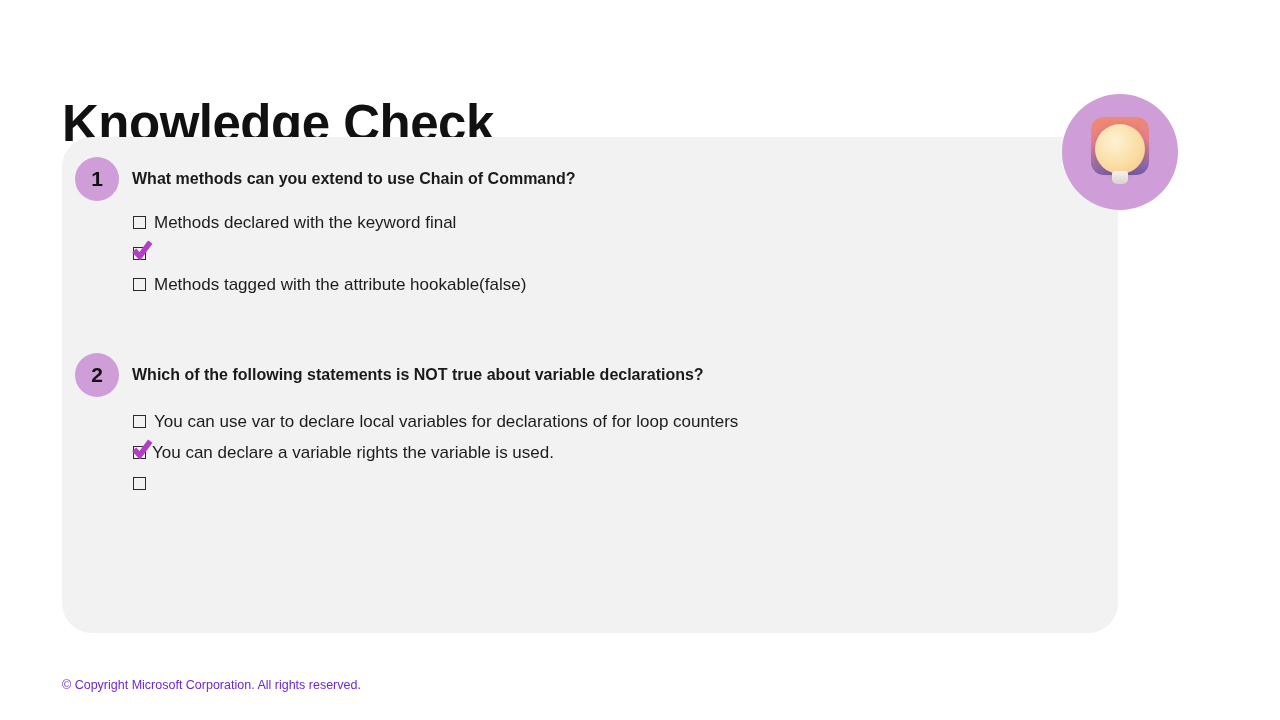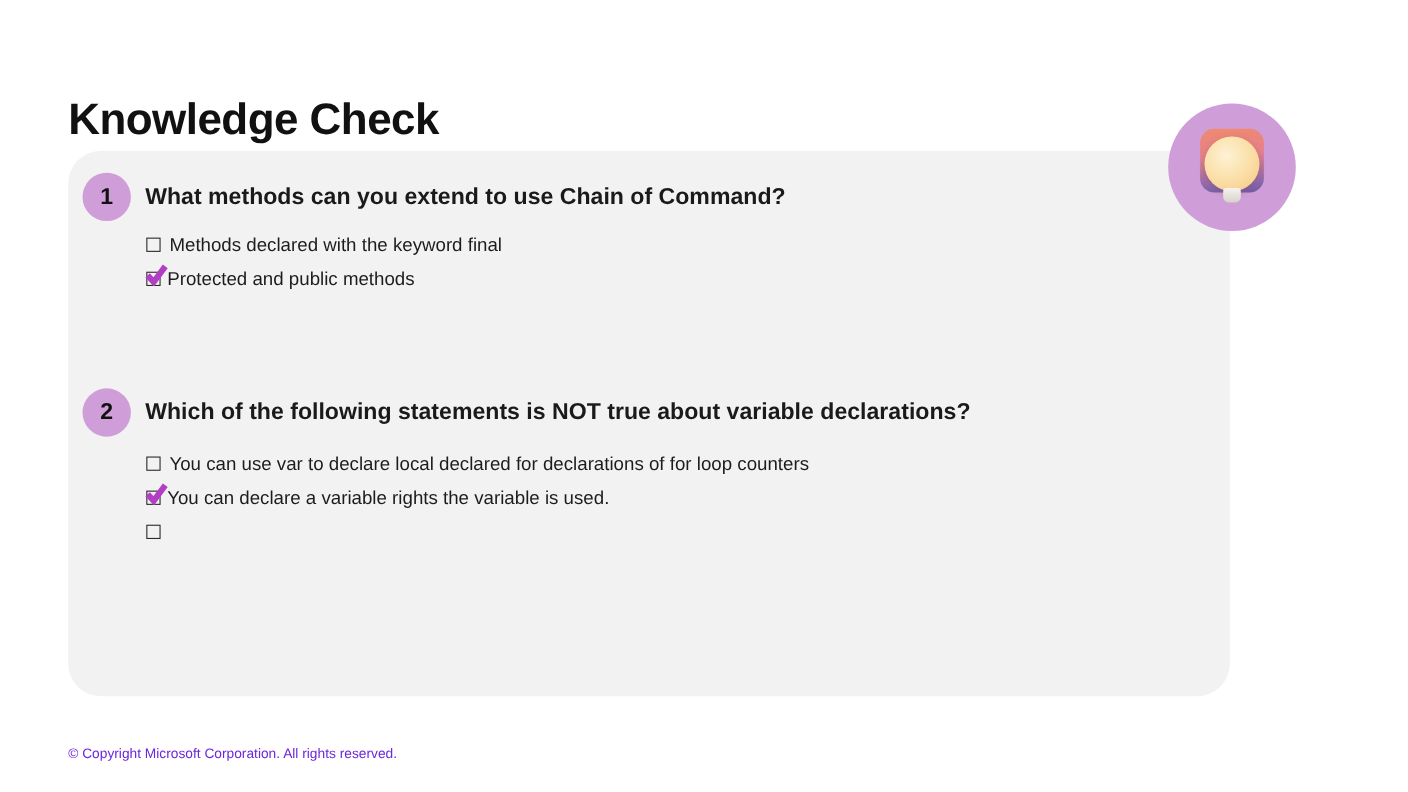--- a/index.html
+++ b/index.html
@@ -4,21 +4,21 @@
 <style>
   html, body { margin:0; padding:0; }
   body {
     width:1280px; height:720px; position:relative; overflow:hidden;
     background:#ffffff; color:#1a1a1a;
     font-family:"Liberation Sans", sans-serif;
   }
 
   .page-title {
     position:absolute; left:62px; top:60px;
-    font-size:40px; font-weight:700; letter-spacing:-0.5px; color:#111111;
+    font-size:51px; font-weight:700; letter-spacing:-0.5px; color:#111111;
   }
 
   .card {
     position:absolute; left:62px; top:137px; width:1056px; height:496px;
     background:#f2f2f2; border-radius:30px;
   }
 
   
   .bulb-badge {
     position:absolute; left:1062px; top:94px; width:116px; height:116px;
@@ -42,21 +42,21 @@
 
   
   .q-row { position:absolute; display:flex; align-items:center; gap:13px; }
   .q-row.q1 { left:13px; top:20px; }
   .q-row.q2 { left:13px; top:216px; }
   .q-num {
     width:44px; height:44px; border-radius:50%; background:#cf9ed8;
     display:flex; align-items:center; justify-content:center;
     font-size:21px; font-weight:700; color:#111111; flex:0 0 auto;
   }
-  .q-text { font-size:21px; font-weight:700; color:#1a1a1a; }
+  .q-text { font-size:16px; font-weight:700; color:#1a1a1a; }
 
   .options { position:absolute; left:71px; }
   .options.o1 { top:70px; }
   .options.o2 { top:269px; }
   .option { height:31px; display:flex; align-items:center; }
   .checkbox {
     position:relative; width:13px; height:13px;
     border:1.6px solid #2a2a2a; margin-right:8px; flex:0 0 auto;
     background:transparent; box-sizing:border-box; cursor:pointer;
   }
@@ -86,33 +86,36 @@
     <div class="option" data-checked="false">
       <span class="checkbox"></span>
       <span class="option-label">Methods declared with the keyword final</span>
     </div>
     <div class="option" data-checked="true">
       <span class="checkbox">
           <svg class="check-svg" viewBox="0 0 24 24">
             <path d="M3.5 13.5 L9.5 20 L21 4.5" fill="none" stroke="#b23fc3" stroke-width="6"></path>
           </svg>
         </span>
-      <span class="option-label">Protected and public methods</span>
+    </div>
+    <div class="option" data-checked="false">
+      <span class="checkbox"></span>
+      <span class="option-label">Methods tagged with the attribute hookable(false)</span>
     </div>
   </div>
 
   <div class="q-row q2">
     <div class="q-num">2</div>
     <div class="q-text">Which of the following statements is NOT true about variable declarations?</div>
   </div>
 
   <div class="options o2">
     <div class="option" data-checked="false">
       <span class="checkbox"></span>
-      <span class="option-label">You can use var to declare local declared for declarations of for loop counters</span>
+      <span class="option-label">You can use var to declare local variables for declarations of for loop counters</span>
     </div>
     <div class="option" data-checked="true">
       <span class="checkbox">
           <svg class="check-svg" viewBox="0 0 24 24">
             <path d="M3.5 13.5 L9.5 20 L21 4.5" fill="none" stroke="#b23fc3" stroke-width="6"></path>
           </svg>
         </span>
       <span class="option-label">You can declare a variable rights the variable is used.</span>
     </div>
     <div class="option" data-checked="false">

